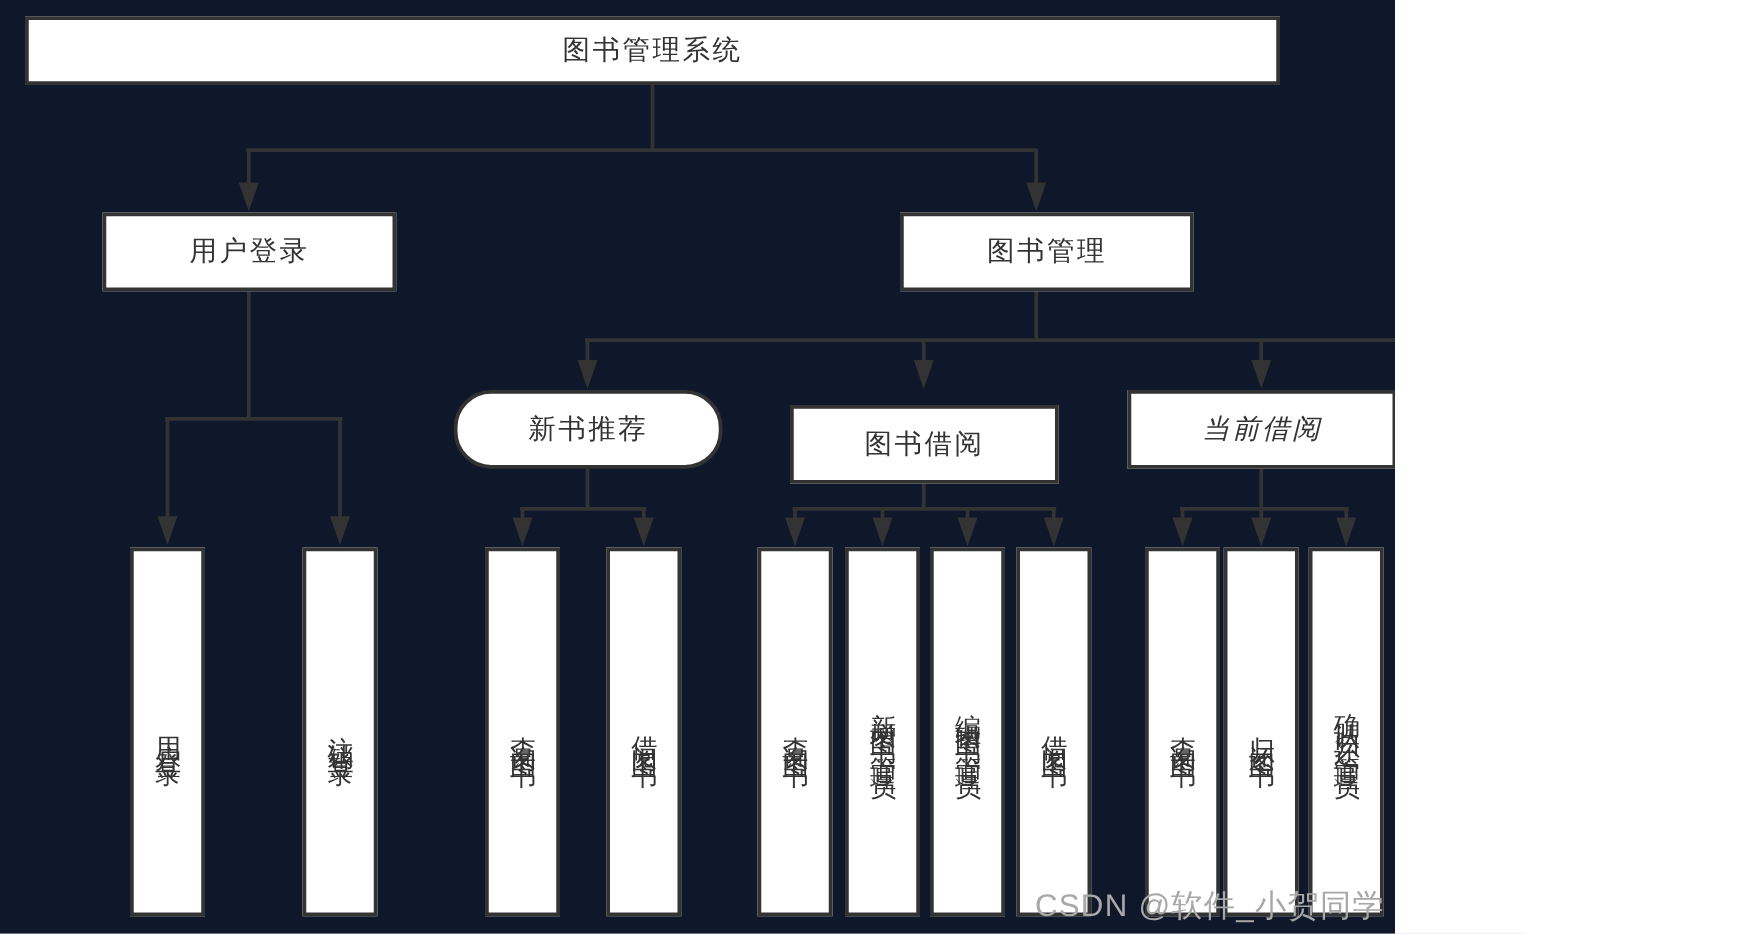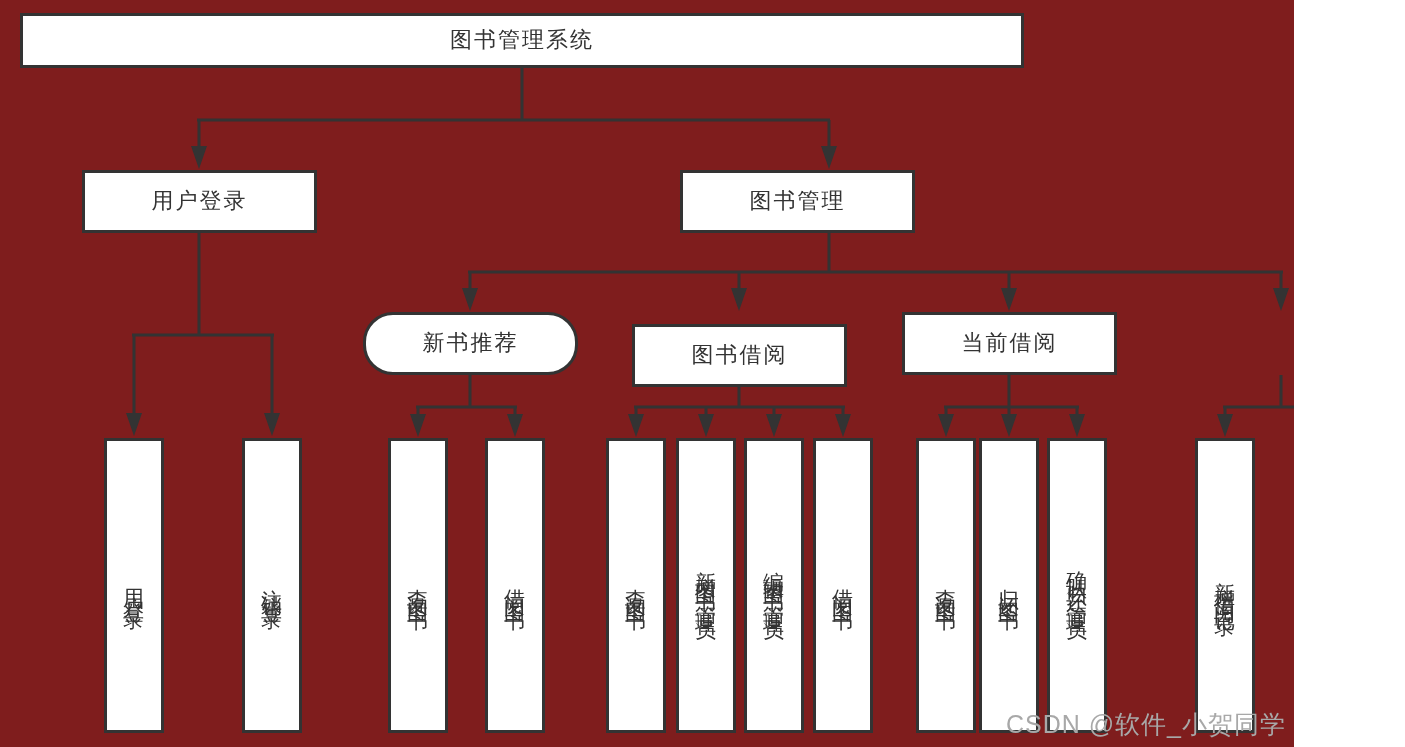--- a/index.html
+++ b/index.html
@@ -2,23 +2,23 @@
 <html><head>
 <meta charset="utf-8">
 <style>
   html, body {
     margin: 0;
     padding: 0;
     background: #ffffff;
   }
   #canvas {
     position: relative;
-    width: 1294px;
+    width: 1116px;
     height: 747px;
-    background: #7f1d1d;
+    background: #0f172a;
     font-family: "Liberation Sans", "DejaVu Sans", sans-serif;
     color: #333333;
     overflow: hidden;
   }
   #wires {
     position: absolute;
     left: 0; top: 0;
     width: 1405px;
     height: 747px;
   }
@@ -102,25 +102,25 @@
       <polygon points="1069,414 1085,414 1077,437"></polygon>
 
       <polygon points="1217,414 1233,414 1225,437"></polygon>
       <polygon points="1334,414 1350,414 1342,437"></polygon>
     </g>
   </svg>
 
   <div class="node" style="left:20px; top:13px; width:1004px; height:55px;">图书管理系统</div>
 
   <div class="node" style="left:82px; top:170px; width:235px; height:63px;">用户登录</div>
-  <div class="node" style="left:680px; top:170px; width:235px; height:63px;">图书管理</div>
+  <div class="node" style="left:720px; top:170px; width:235px; height:63px;">图书管理</div>
 
   <div class="node" style="left:363px; top:312px; width:215px; height:63px;border-radius:30px;">新书推荐</div>
   <div class="node" style="left:632px; top:324px; width:215px; height:63px;">图书借阅</div>
-  <div class="node" style="left:902px; top:312px; width:215px; height:63px;">当前借阅</div>
+  <div class="node" style="left:902px; top:312px; width:215px; height:63px;font-style:italic;">当前借阅</div>
 
   <div class="node vert" style="left:104px; top:438px; width:60px; height:295px;">用户登录</div>
   <div class="node vert" style="left:242px; top:438px; width:60px; height:295px;">注销登录</div>
 
   <div class="node vert" style="left:388px; top:438px; width:60px; height:295px;">查询图书</div>
   <div class="node vert" style="left:485px; top:438px; width:60px; height:295px;">借阅图书</div>
 
   <div class="node vert" style="left:606px; top:438px; width:60px; height:295px;">查询图书</div>
   <div class="node vert" style="left:676px; top:438px; width:60px; height:295px;">新增图书（管理员）</div>
   <div class="node vert" style="left:744px; top:438px; width:60px; height:295px;">编辑图书（管理员）</div>

